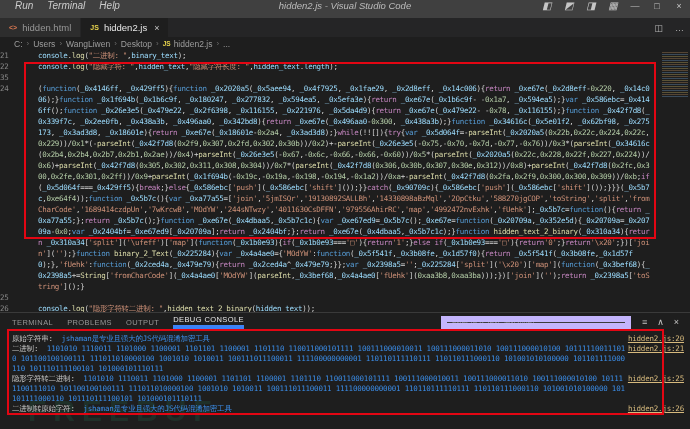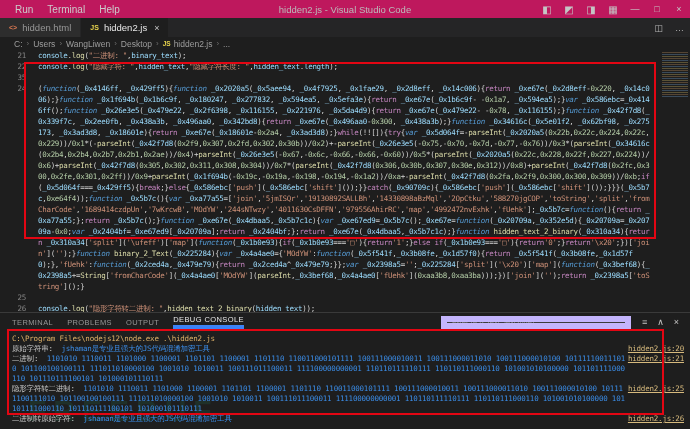--- a/index.html
+++ b/index.html
@@ -2,21 +2,21 @@
 <html><head>
 <meta charset="utf-8">
 <style>
   * { margin:0; padding:0; box-sizing:border-box; }
   html,body { width:690px; height:429px; overflow:hidden; background:#1e1e1e;
     font-family:"Liberation Sans", sans-serif; }
   .window { position:relative; width:690px; height:429px; background:#1e1e1e; }
 
   
   .titlebar { position:absolute; left:0; top:0; width:690px; height:18px;
-    background:#be185d; display:flex; align-items:center; color:#cccccc; font-size:10px; }
+    background:#404040; display:flex; align-items:flex-start; color:#cccccc; font-size:10px;font-style:italic; }
   .menus { display:flex; margin-left:8px; }
   .menu-item { padding:0 7px; cursor:default; }
   .win-title { position:absolute; left:0; right:0; text-align:center; font-size:9.5px;
     color:#bbbbbb; pointer-events:none; }
   .win-controls { margin-left:auto; display:flex; align-items:center; z-index:2; }
   .wc { width:22px; text-align:center; font-size:9px; color:#c5c5c5; }
   .wc.lay { font-size:10px; }
 
   
   .tabbar { position:absolute; left:0; top:18px; width:690px; height:19px;
@@ -36,25 +36,25 @@
     display:flex; align-items:center; font-size:8.5px; color:#9d9d9d; padding-left:14px; }
   .crumb { display:flex; align-items:center; }
   .crumb .sep { margin:0 4px; color:#6d6d6d; font-size:8px; }
   .crumb .cicon { color:#e8d44d; font-weight:bold; font-size:6.5px; margin-right:3px; }
 
   
   .editor { position:absolute; left:0; top:50px; width:690px; height:262px;
     font-family:"DejaVu Sans Mono", monospace; font-size:7.5px; letter-spacing:-0.3px;
     line-height:11px; color:#d4d4d4; }
   .line { display:flex; align-items:flex-start; }
-  .gut { width:26px; flex:0 0 26px; text-align:right; color:#858585; padding-right:0;
+  .gut { width:26px; flex:0 0 26px; color:#858585; padding-right:0;
     user-select:none; }
   .code { padding-left:12px; white-space:pre-wrap; word-break:break-all; width:624px; }
   .tk-s { color:#ce9178; }
-  .tk-k1 { color:#569cd6;font-style:italic; }
+  .tk-k1 { color:#569cd6; }
   .tk-k2 { color:#c586c0; }
   .tk-id { color:#9cdcfe; }
   .tk-n { color:#b5cea8; }
   .tk-v { color:#9cdcfe; }
   .tk-f { color:#dcdcaa; }
   .minimap { position:absolute; right:2px; top:2px; width:26px; height:46px; opacity:.8;
     background:
       repeating-linear-gradient(180deg,
         rgba(156,120,80,.55) 0 1px, rgba(30,30,30,0) 1px 2px,
         rgba(100,140,180,.5) 2px 3px, rgba(30,30,30,0) 3px 4px,
@@ -202,21 +202,20 @@
           <div class="ptab active">DEBUG CONSOLE</div>
         </div>
       <input class="pfilter" placeholder="Filter (e.g. text, !exclude)" style="">
       <div class="pactions">
           <span>≡</span>
           <span>∧</span>
           <span>×</span>
         </div>
     </div>
     <div class="panel-content" id="console-out">
-        <div class="entry"><span class="c-cmd">C:\Program Files\nodejs12\node.exe .\hidden2.js</span></div>
         <div class="entry"><span class="c-label">原始字符串:  </span><span class="c-value">jshaman是专业且强大的JS代码混淆加密工具</span><a class="src-link">hidden2.js:20</a></div>
         <div class="entry"><span class="c-label">二进制:  </span><span class="c-value">1101010 1110011 1101000 1100001 1101101 1100001 1101110 110011000101111 100111000010011 100111000011010 100111000010100 101111100111010 101100100100111 111011010000100 1001010 1010011 100111011100011 111100000000001 110110111110111 110110111000110 101001010100000 101101111000110 101110111100101 101000101110111</span><a class="src-link">hidden2.js:21</a></div>
         <div class="entry"><span class="c-label">隐形字符转二进制:  </span><span class="c-value">1101010 1110011 1101000 1100001 1101101 1100001 1101110 110011000101111 100111000010011 100111000011010 100111000010100 101111100111010 101100100100111 111011010000100 1001010 1010011 100111011100011 111100000000001 110110111110111 110110111000110 101001010100000 101101111000110 101110111100101 101000101110111</span><a class="src-link">hidden2.js:25</a></div>
         <div class="entry"><span class="c-label">二进制转原始字符:  </span><span class="c-value">jshaman是专业且强大的JS代码混淆加密工具</span><a class="src-link">hidden2.js:26</a></div>
       </div>
   </div>
 
   <div class="watermark">FREEBUF</div>
   <div class="redbox redbox1"></div>
   <div class="redbox redbox2"></div>

